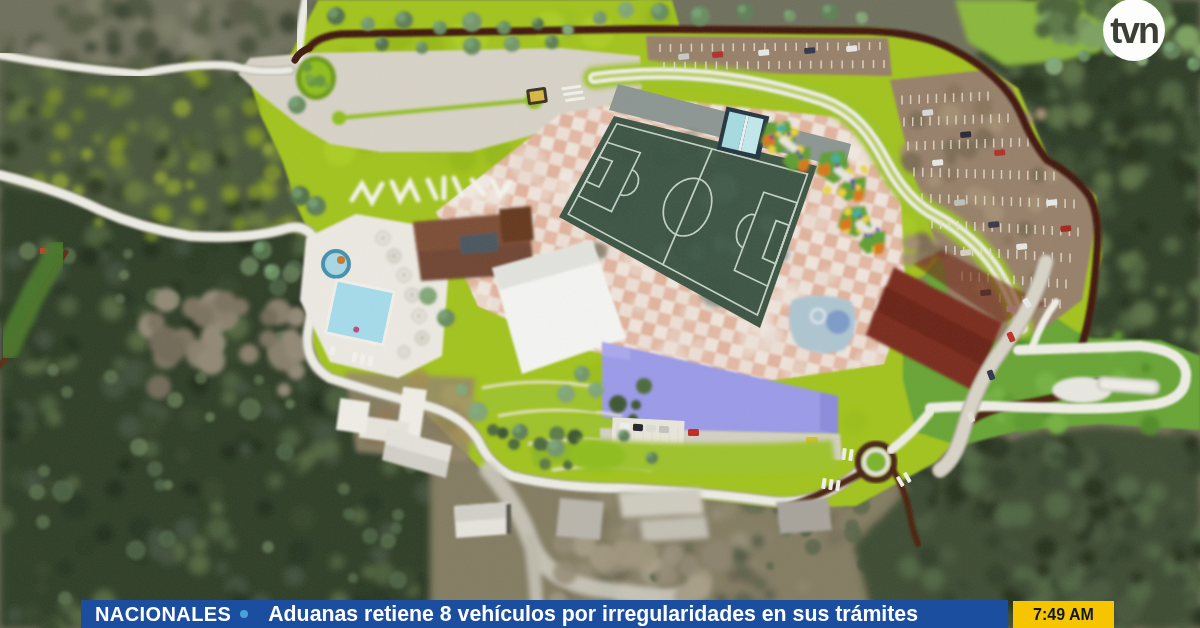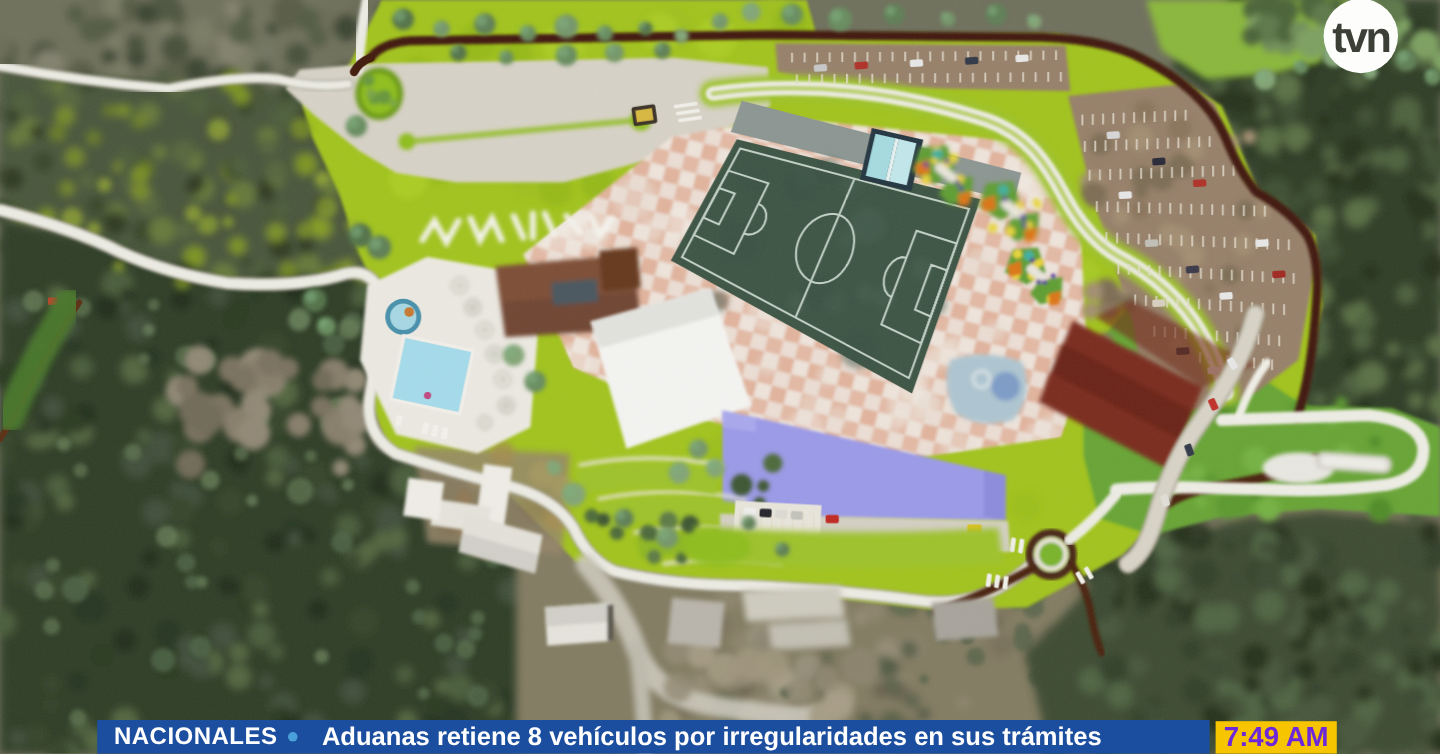--- a/index.html
+++ b/index.html
@@ -1,19 +1,19 @@
 <!DOCTYPE html>
 <html><head><meta charset="utf-8">
 <style>
 html,body{margin:0;padding:0;width:1200px;height:628px;overflow:hidden;background:#6f705c;font-family:"Liberation Sans",sans-serif;}
 .banner{position:absolute;left:81px;top:600px;width:927px;height:28px;background:#1b4e9e;display:flex;align-items:center;}
 .nac{color:#fff;font-weight:bold;font-size:20px;letter-spacing:0.4px;margin-left:14px;}
 .dot{width:8px;height:8px;border-radius:50%;background:#4aa0d8;margin:0 8px 0 9px;flex:none;}
 .tick{color:#fff;font-weight:bold;font-size:21.3px;white-space:nowrap;letter-spacing:0;margin-left:12px;}
-.clock{position:absolute;left:1013px;top:601px;width:101px;height:27px;background:#f6c500;color:#6d28d9;font-weight:bold;font-size:23px;display:flex;align-items:center;justify-content:center;}
+.clock{position:absolute;left:1013px;top:601px;width:101px;height:27px;background:#f6c500;color:#0f172a;font-weight:bold;font-size:16px;display:flex;align-items:center;justify-content:center;}
 </style></head>
 <body>
 
 <svg width="1200" height="628" viewBox="0 0 1200 628" style="position:absolute;left:0;top:0;filter:blur(0.4px)">
 <defs>
 <filter id="soft1" x="-10%" y="-10%" width="120%" height="120%">
         <feGaussianBlur stdDeviation="1.2"></feGaussianBlur>
       </filter>
 <filter id="soft2" x="-10%" y="-10%" width="120%" height="120%">
         <feGaussianBlur stdDeviation="2.5"></feGaussianBlur>

